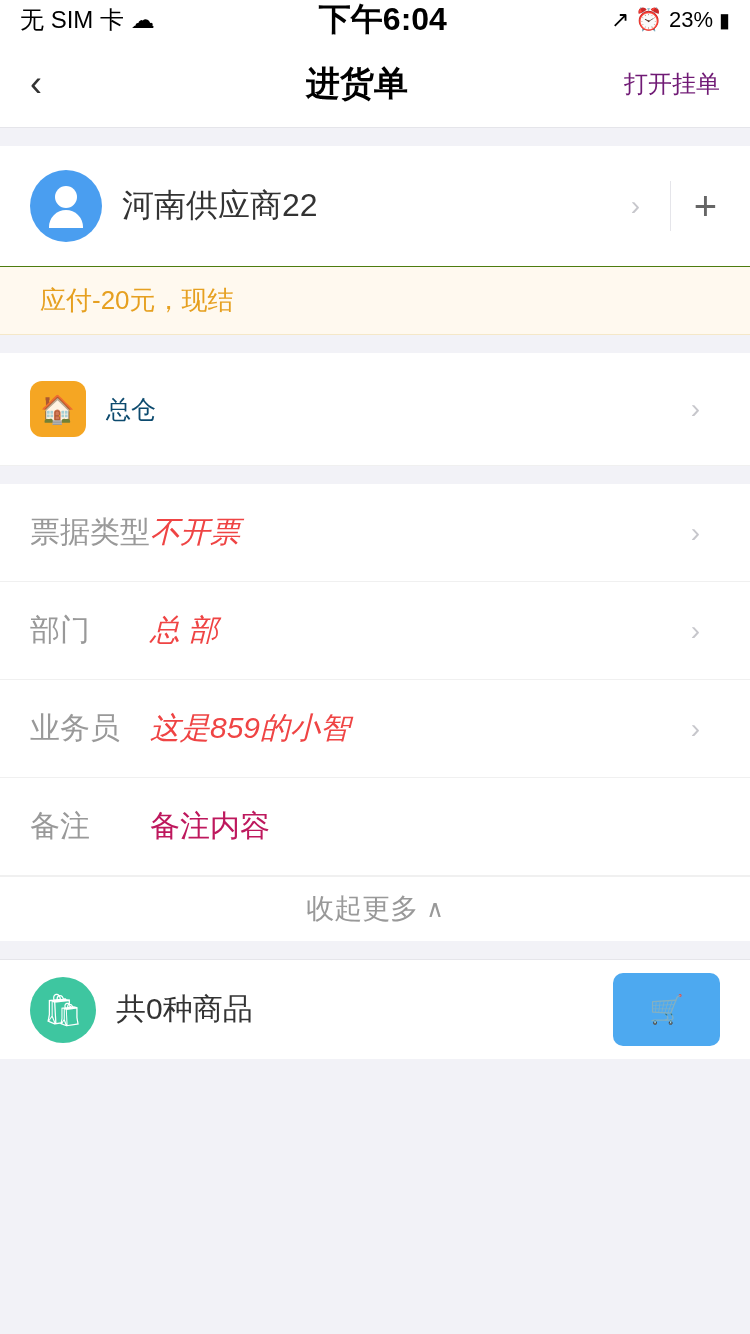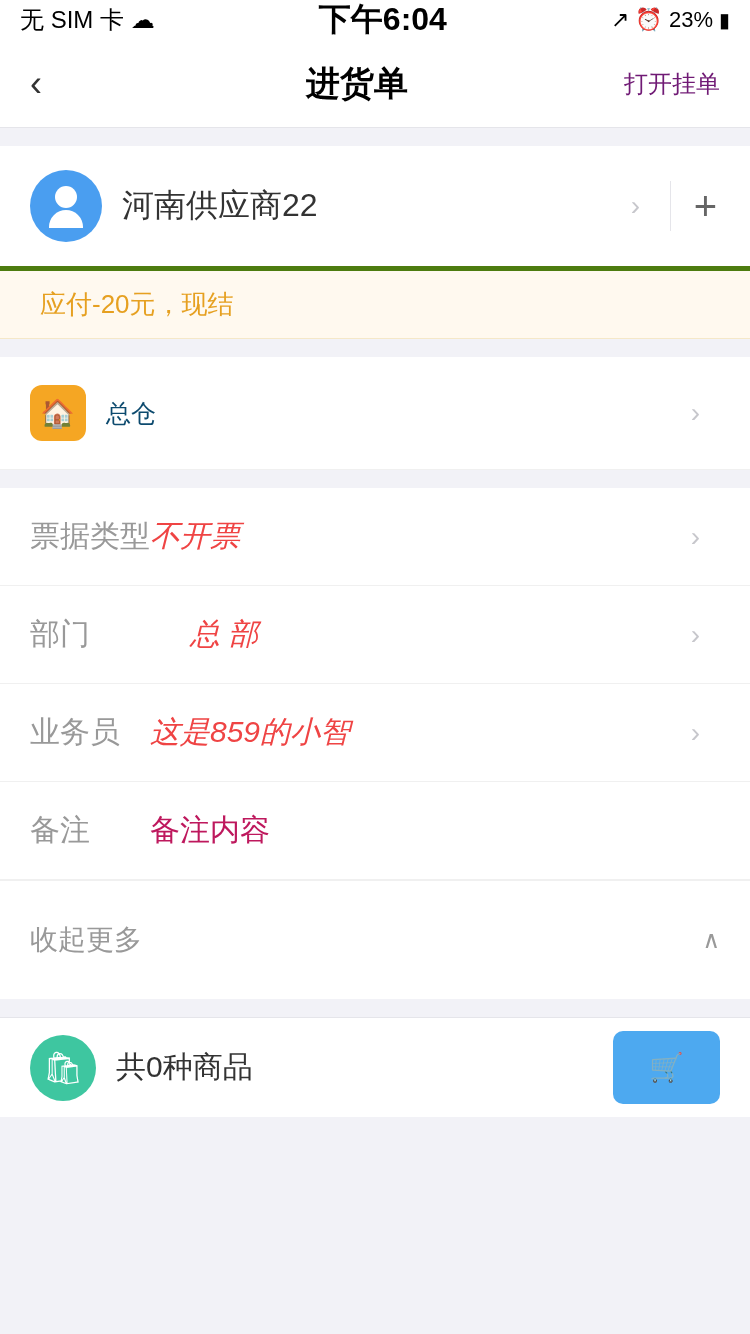--- a/index.html
+++ b/index.html
@@ -64,21 +64,21 @@
     
     .card {
       background: #fff;
     }
 
     
     .supplier-row {
       display: flex;
       align-items: center;
       padding: 24px 30px;
-      border-bottom: 5px solid #4d7c0f;
+      border-bottom: 1px solid #4d7c0f;
     }
     .supplier-avatar {
       width: 72px;
       height: 72px;
       border-radius: 50%;
       background: #4a9ef0;
       display: flex;
       align-items: center;
       justify-content: center;
       margin-right: 20px;
@@ -180,24 +180,24 @@
     .row-label-only {
       color: #999;
       font-size: 30px;
       width: 120px;
       flex-shrink: 0;
     }
 
     
     .collapse-row {
       background: #fff;
-      padding: 40px 30px;
-      display: flex;
-      align-items: center;
-      justify-content: space-between;
+      padding: 13px 30px;
+      display: flex;
+      align-items: center;
+      justify-content: center;
       cursor: pointer;
       border-top: 1px solid #f0f0f0;
     }
     .collapse-text {
       font-size: 28px;
       color: #999;
     }
     .collapse-arrow {
       font-size: 24px;
       color: #999;
@@ -317,21 +317,21 @@
 <div class="card">
 
   <div class="form-row">
     <div class="row-label-only">票据类型</div>
     <div class="form-row-value" style="flex:1;">不开票</div>
     <div class="chevron">›</div>
   </div>
 
   <div class="form-row">
     <div class="row-label-only">部门</div>
-    <div class="form-row-value" style="flex:1;margin-left:40px;">总 部</div>
+    <div class="form-row-value" style="flex:1;">总 部</div>
     <div class="chevron">›</div>
   </div>
 
   <div class="form-row">
     <div class="row-label-only">业务员</div>
     <div class="form-row-value" style="flex:1;">这是859的小智</div>
     <div class="chevron">›</div>
   </div>
 
   <div class="form-row">

